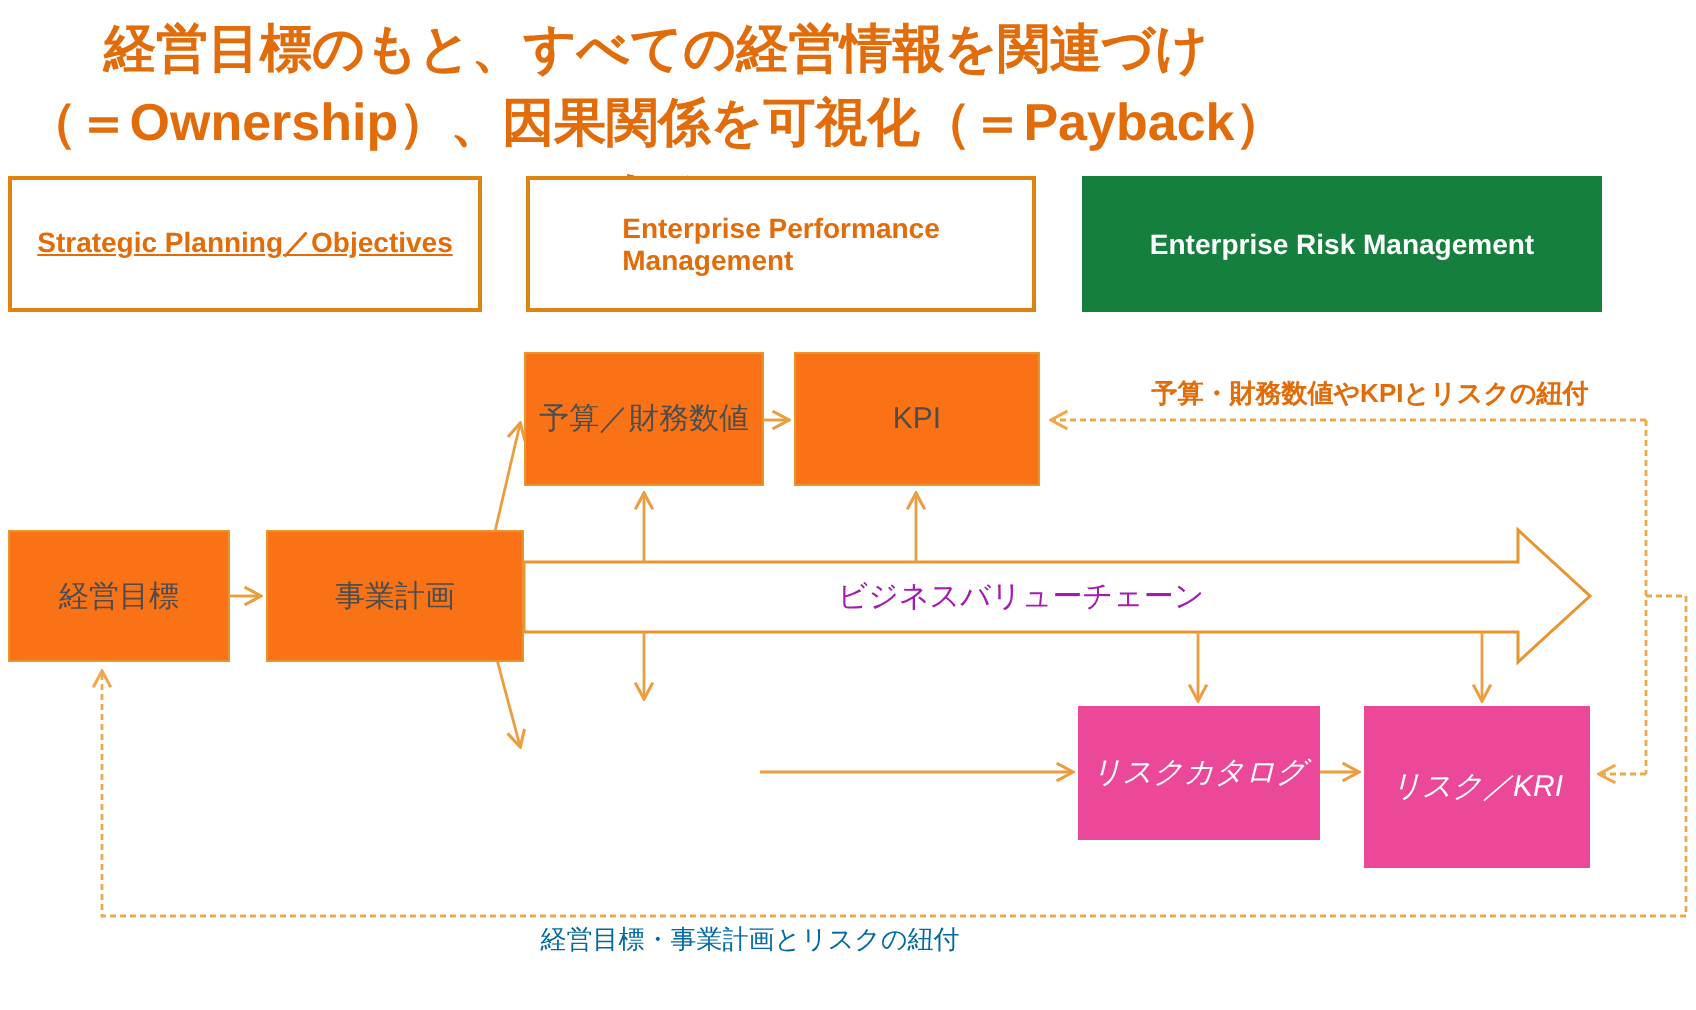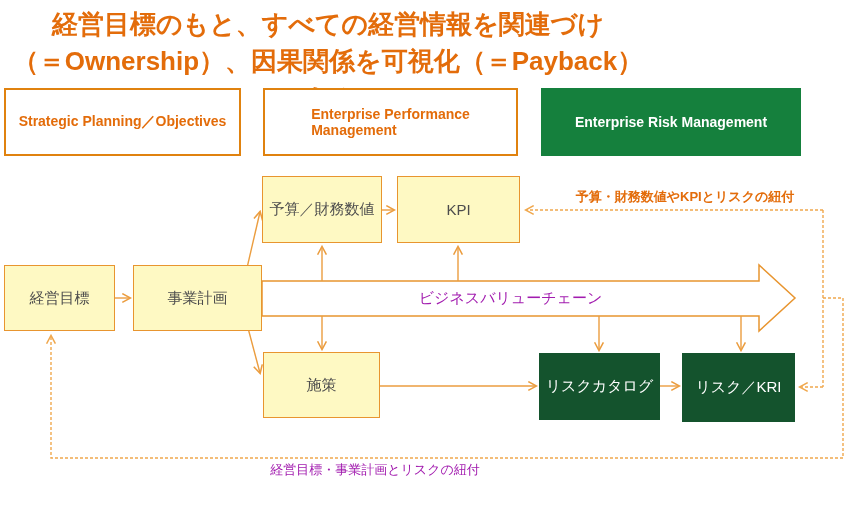--- a/index.html
+++ b/index.html
@@ -12,47 +12,47 @@
     position:absolute;left:8px;top:6px;width:640px;text-align:center;
     color:#E36C0A;font-weight:bold;font-size:26px;line-height:37px;
   }
   
   .hbox{
     position:absolute;top:88px;height:68px;box-sizing:border-box;
     display:flex;align-items:center;font-weight:bold;font-size:14px;z-index:2;
   }
   .hbox.outline{border:2px solid #E0820F;background:#fff;color:#E36C0A;}
   .hbox.filled{background:#15803d;color:#fff;}
-  #hb-sp{left:4px;width:237px;justify-content:center;padding:0 6px;}
+  #hb-sp{left:4px;width:237px;justify-content:center;padding:0 6px;text-decoration:underline;}
   #hb-epm{left:263px;width:255px;justify-content:center;}
   #hb-epm .inner{text-align:left;white-space:pre-line;line-height:16px;}
   #hb-erm{left:541px;width:260px;justify-content:center;}
   
   .fbox{
     position:absolute;box-sizing:border-box;display:flex;align-items:center;justify-content:center;
     font-size:15px;z-index:2;
   }
-  .fbox.outline{border:1.5px solid #E8952F;background:#fef9c3;color:#4D4D4D;}
-  .fbox.filled{background:#14532d;color:#fff;}
+  .fbox.outline{border:1.5px solid #E8952F;background:#f97316;color:#4D4D4D;}
+  .fbox.filled{background:#ec4899;color:#fff;font-style:italic;}
   #bx-budget{left:262px;top:176px;width:120px;height:67px;}
   #bx-kpi{left:397px;top:176px;width:123px;height:67px;}
   #bx-goal{left:4px;top:265px;width:111px;height:66px;}
   #bx-plan{left:133px;top:265px;width:129px;height:66px;}
   #bx-measures{left:263px;top:352px;width:117px;height:66px;}
   #bx-catalog{left:539px;top:353px;width:121px;height:67px;}
-  #bx-kri{left:682px;top:353px;width:113px;height:69px;}
+  #bx-kri{left:682px;top:353px;width:113px;height:81px;}
   
   #vc-label{
     position:absolute;left:262px;top:282px;width:497px;height:33px;z-index:2;
     display:flex;align-items:center;justify-content:center;color:#a21caf;font-size:15px;
   }
   
   .note{position:absolute;font-size:13px;z-index:2;text-align:center;}
   #note-top{left:545px;top:188px;width:280px;color:#E36C0A;font-weight:bold;}
-  #note-bottom{left:252px;top:461px;width:246px;color:#a21caf;}
+  #note-bottom{left:252px;top:461px;width:246px;color:#0369a1;}
   
   #wires{position:absolute;left:0;top:0;z-index:1;}
 </style>
 </head>
 <body>
 
 <div id="canvas">
 
   <svg id="wires" width="848" height="505" viewBox="0 0 848 505">
     <defs>
@@ -111,23 +111,20 @@
   </div>
   <div id="bx-plan" class="fbox outline">
     <span>事業計画</span>
   </div>
   <div id="bx-budget" class="fbox outline">
     <span>予算／財務数値</span>
   </div>
   <div id="bx-kpi" class="fbox outline">
     <span>KPI</span>
   </div>
-  <div id="bx-measures" class="fbox outline">
-    <span>施策</span>
-  </div>
   <div id="bx-catalog" class="fbox filled">
     <span>リスクカタログ</span>
   </div>
   <div id="bx-kri" class="fbox filled">
     <span>リスク／KRI</span>
   </div>
 
   <div id="vc-label">ビジネスバリューチェーン</div>
 
   <div id="note-top" class="note">予算・財務数値やKPIとリスクの紐付</div>

